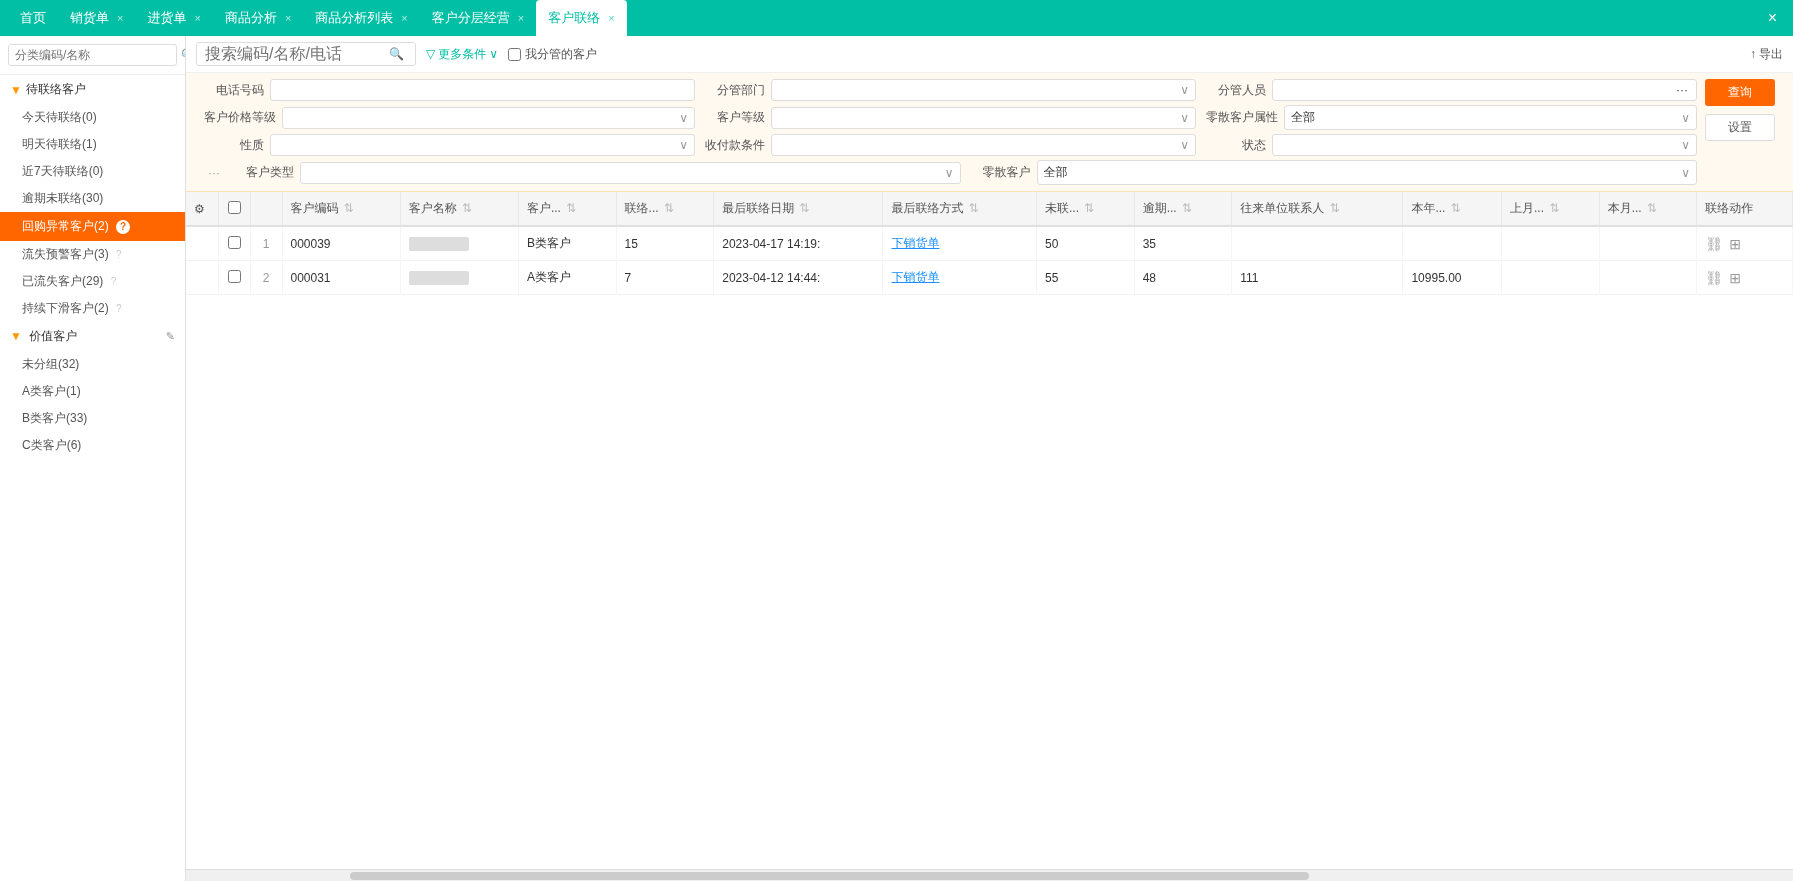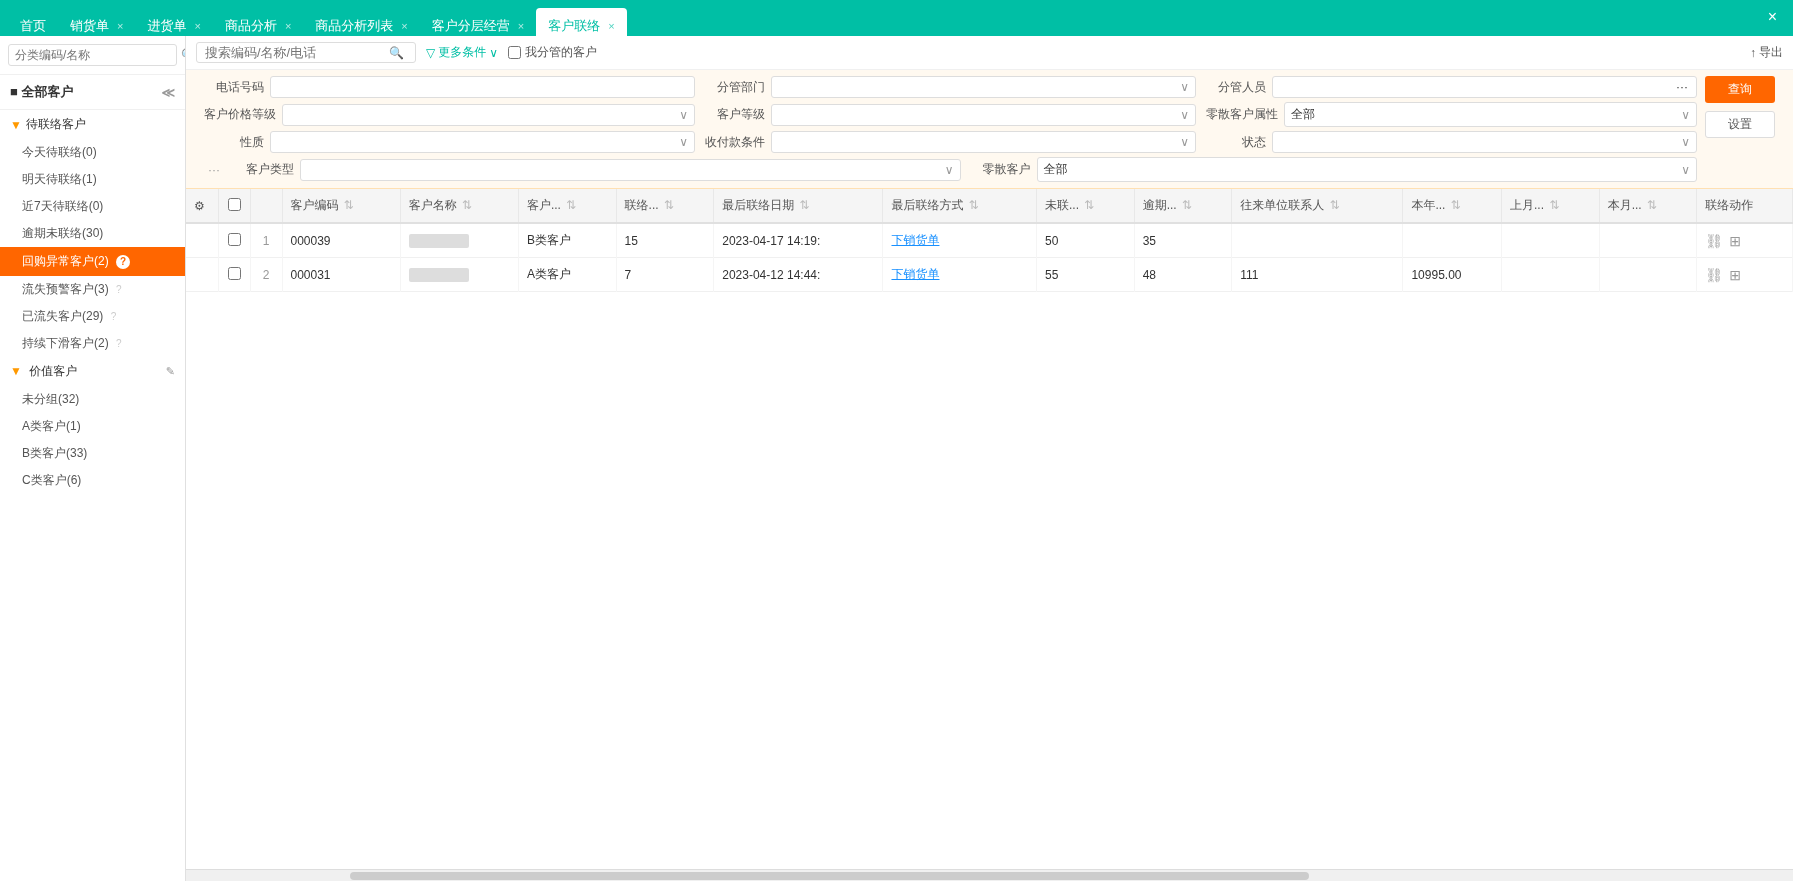--- a/index.html
+++ b/index.html
@@ -1,21 +1,21 @@
 <!DOCTYPE html>
 <html><head>
   <meta charset="utf-8">
   <style>
     * { box-sizing: border-box; margin: 0; padding: 0; }
     body { font-family: 'Microsoft YaHei', Arial, sans-serif; font-size: 12px; background: #f5f5f5; color: #333; overflow: hidden; }
 
     
     .top-nav {
-      display: flex; 
-      background: #00bfa5; height: 36px; padding: 8px 8px;
+      display: flex; align-items: center;
+      background: #00bfa5; height: 36px; padding: 0 8px;
       position: relative;
     }
     .top-nav .nav-item {
       color: #fff; padding: 0 12px; height: 36px; line-height: 36px;
       cursor: pointer; font-size: 13px; white-space: nowrap;
       display: flex; align-items: center; gap: 4px;
     }
     .top-nav .nav-item.active {
       background: #fff; color: #00bfa5; border-radius: 4px 4px 0 0;
     }
@@ -85,21 +85,21 @@
     
     .filter-top {
       display: flex; align-items: center; padding: 6px 10px;
       border-bottom: 1px solid #f0f0f0; gap: 10px; background: #fff;
     }
     .filter-top .search-box {
       display: flex; align-items: center; border: 1px solid #ddd;
       border-radius: 3px; padding: 2px 8px; gap: 4px; width: 220px;
     }
     .filter-top .search-box input {
-      border: none; outline: none; font-size: 13px; width: 180px;
+      border: none; outline: none; font-size: 16px; width: 180px;
     }
     .filter-top .more-conditions {
       display: flex; align-items: center; color: #00bfa5; cursor: pointer; gap: 3px;
     }
     .filter-top .my-customers {
       display: flex; align-items: center; gap: 4px; color: #555; cursor: pointer;
     }
     .filter-top .my-customers input[type=checkbox] { cursor: pointer; }
     .filter-top .export-btn {
       margin-left: auto; display: flex; align-items: center; gap: 3px;
@@ -237,26 +237,20 @@
 </div>
 
 <div class="main-layout">
 
   <div class="sidebar">
     <div class="sidebar-search">
       <input type="text" placeholder="分类编码/名称" style="">
       <span class="search-btn">🔍</span>
     </div>
     <div class="sidebar-section">
-      <div class="sidebar-header">
-        <span>■ <span>全部客户</span></span>
-        <span class="icons">
-          <span>≪</span>
-        </span>
-      </div>
 
       <div class="sidebar-group-title">
         <span class="arrow">▼</span>
         <span>待联络客户</span>
       </div>
       <div class="sidebar-item">
         <span>今天待联络(0)</span>
       </div>
       <div class="sidebar-item">
         <span>明天待联络(1)</span>

